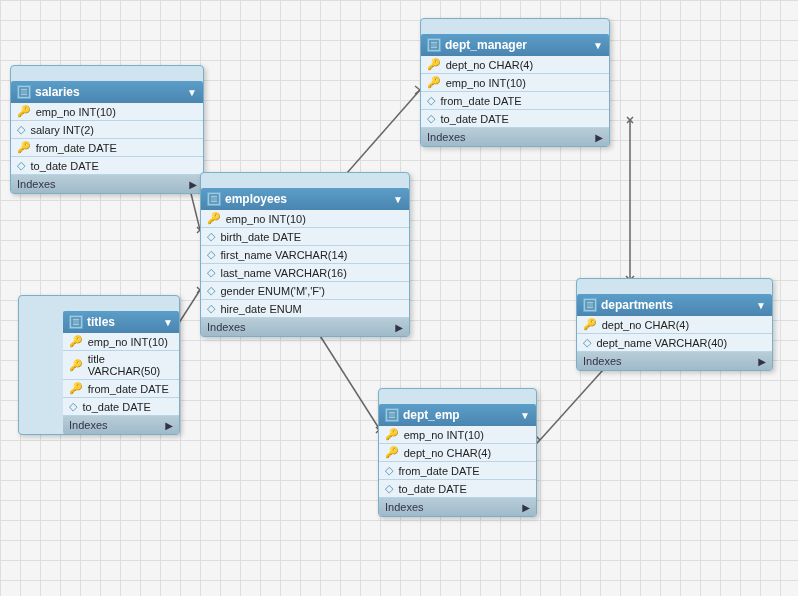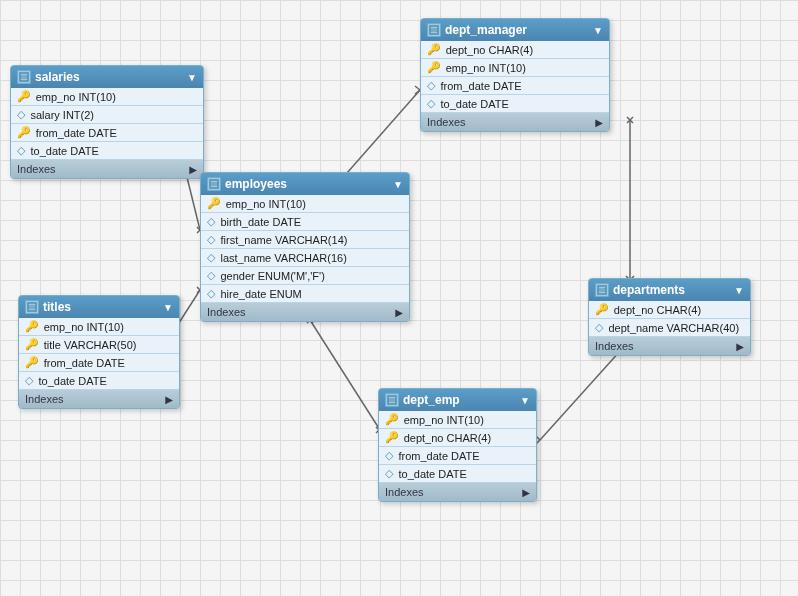--- a/index.html
+++ b/index.html
@@ -38,20 +38,21 @@
       background: linear-gradient(to bottom, #5b9ec9, #4a85b0);
       color: white;
       font-weight: bold;
       font-size: 12px;
       padding: 4px 6px;
       border-radius: 2px 2px 0 0;
       display: flex;
       align-items: center;
       justify-content: space-between;
       cursor: pointer;
+      margin-top: 15px;
     }
     .table-header-left {
       display: flex;
       align-items: center;
       gap: 4px;
     }
     .table-icon {
       width: 14px;
       height: 14px;
       background: #a0c8e0;
@@ -180,21 +181,21 @@
     <div class="table-field">
       <span class="diamond-icon">◇</span>
       <span>to_date DATE</span>
     </div>
     <div class="indexes-bar">
       <span>Indexes</span>
       <span class="indexes-arrow">▶</span>
     </div>
   </div>
 
-  <div class="table-box" style="left:18px; top:295px; width:162px;">
+  <div class="table-box" style="left:18px; top:295px; width:162px;padding-left:44px;">
     <div class="table-header">
       <div class="table-header-left">
         <div class="table-icon">
           <svg width="10" height="10" viewBox="0 0 10 10">
               <rect x="1" y="1" width="8" height="8" fill="none" stroke="#5090b0" stroke-width="1.5"></rect>
               <line x1="1" y1="4" x2="9" y2="4" stroke="#5090b0" stroke-width="1"></line>
               <line x1="1" y1="6" x2="9" y2="6" stroke="#5090b0" stroke-width="1"></line>
             </svg>
         </div>
         <span>titles</span>
@@ -296,21 +297,21 @@
     <div class="table-field">
       <span class="diamond-icon">◇</span>
       <span>to_date DATE</span>
     </div>
     <div class="indexes-bar">
       <span>Indexes</span>
       <span class="indexes-arrow">▶</span>
     </div>
   </div>
 
-  <div class="table-box" style="left:588px; top:278px; width:163px;">
+  <div class="table-box" style="left:576px; top:278px; width:197px;">
     <div class="table-header">
       <div class="table-header-left">
         <div class="table-icon">
           <svg width="10" height="10" viewBox="0 0 10 10">
               <rect x="1" y="1" width="8" height="8" fill="none" stroke="#5090b0" stroke-width="1.5"></rect>
               <line x1="1" y1="4" x2="9" y2="4" stroke="#5090b0" stroke-width="1"></line>
               <line x1="1" y1="6" x2="9" y2="6" stroke="#5090b0" stroke-width="1"></line>
             </svg>
         </div>
         <span>departments</span>

